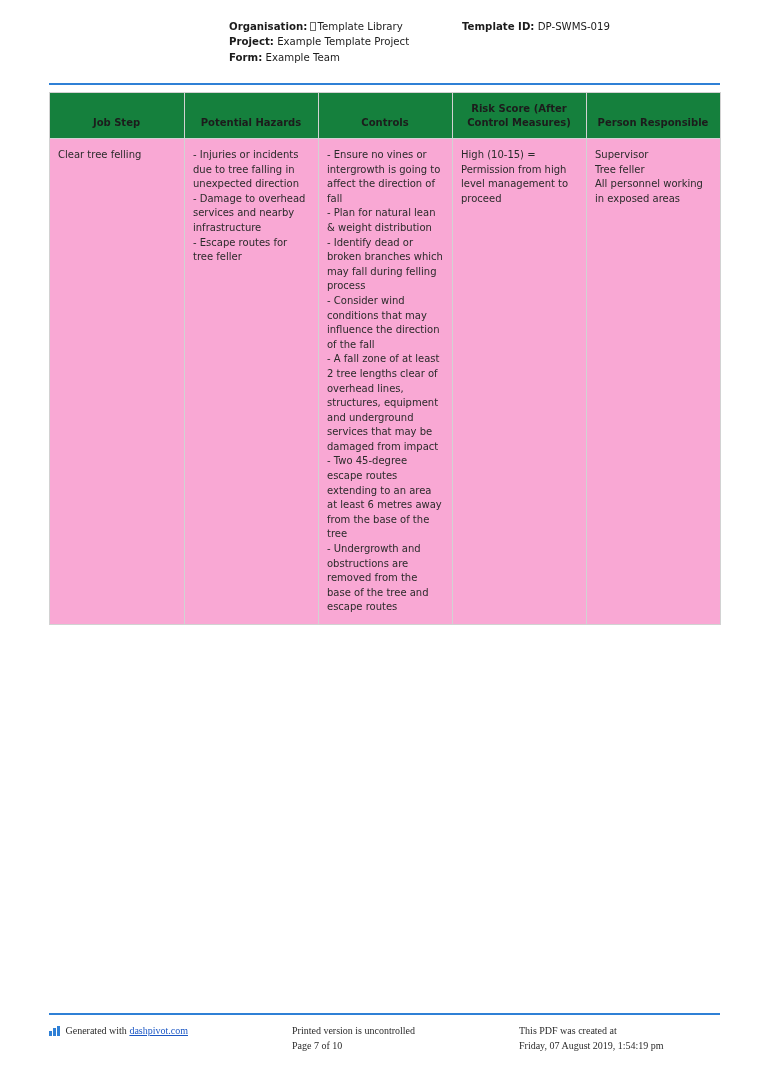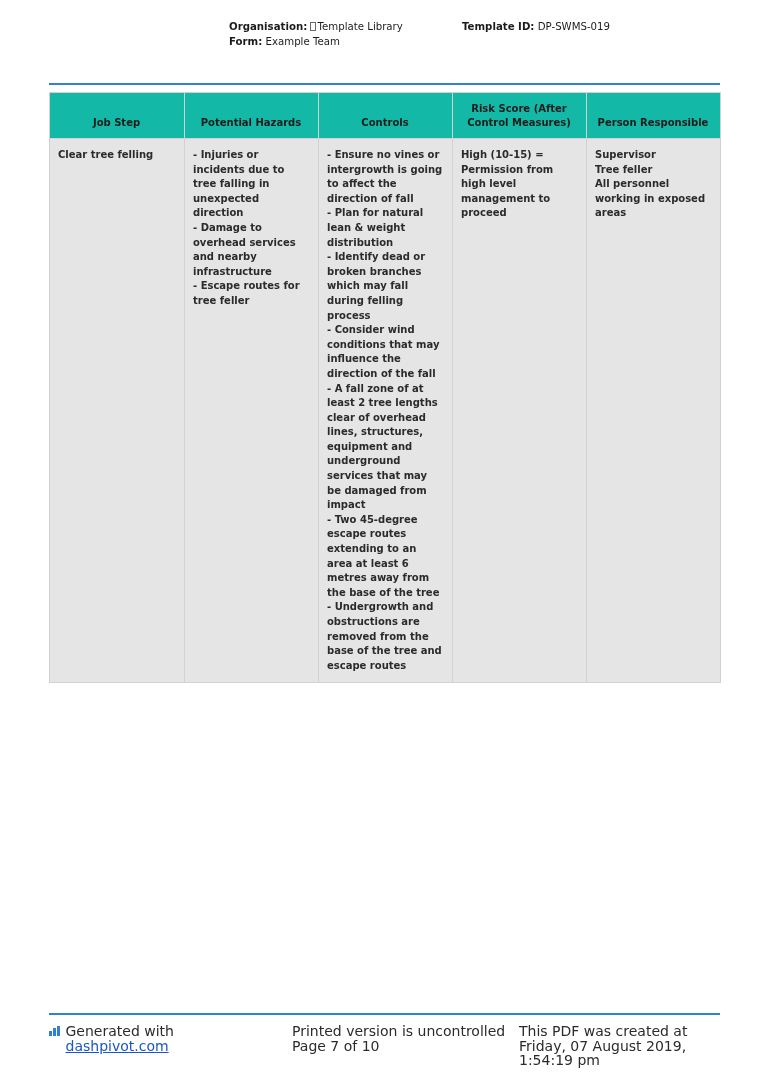--- a/index.html
+++ b/index.html
@@ -106,36 +106,35 @@
     table-layout: fixed;
   }
   table.swms th,
   table.swms td {
     border: 1px solid #d2d2d2;
     vertical-align: top;
     padding: 9px 9px 9px 8px;
     box-sizing: border-box;
   }
   table.swms thead th {
-    background: #14b8a6;
+    background: #15803d;
     font-size: 10px;
     font-weight: bold;
     color: #1c1c1c;
     line-height: 14px;
     height: 40px;
     vertical-align: bottom;
     padding-bottom: 8px;
   }
   table.swms tbody td {
-    background: #e5e5e5;
+    background: #f9a8d4;
     font-size: 10px;
     line-height: 14.6px;
     color: #2b2b2b;
     height: 455px;
-    font-weight: bold;
   }
   .cell-lines > div { white-space: normal; }
 
   
   col.c1 { width: 135px; }
   col.c2 { width: 134px; }
   col.c3 { width: 134px; }
   col.c4 { width: 134px; }
   col.c5 { width: 134px; }
 
@@ -147,23 +146,24 @@
     width: 671px;
     height: 2px;
     background: #2f80d6;
   }
   .footer {
     position: absolute;
     left: 49px;
     top: 1024px;
     width: 671px;
     height: 46px;
-    font-size: 14px;
+    font-size: 10px;
     line-height: 14.5px;
     color: #2b2b2b;
+    font-family: Liberation Serif, serif;
   }
   .footer-col { position: absolute; top: 0; }
   .footer-col.a { left: 0;   width: 220px; }
   .footer-col.b { left: 243px; width: 230px; }
   .footer-col.c { left: 470px; width: 205px; }
 
   .gen-row { display: flex; align-items: flex-start; gap: 6px; }
   .bars-icon {
     display: inline-flex;
     align-items: flex-end;
@@ -186,20 +186,24 @@
 
 <div class="page">
 
   <div class="header">
 
 
     <div class="meta-col left">
       <div class="meta-line">
         <span class="k">Organisation:</span>
         <span class="v"><span class="tofu"></span><span>Template Library</span></span>
+      </div>
+      <div class="meta-line">
+        <span class="k">Project:</span>
+        <span class="v">Example Template Project</span>
       </div>
       <div class="meta-line">
         <span class="k">Form:</span>
         <span class="v">Example Team</span>
       </div>
     </div>
 
     <div class="meta-col right">
       <div class="meta-line">
         <span class="k">Template ID:</span>

